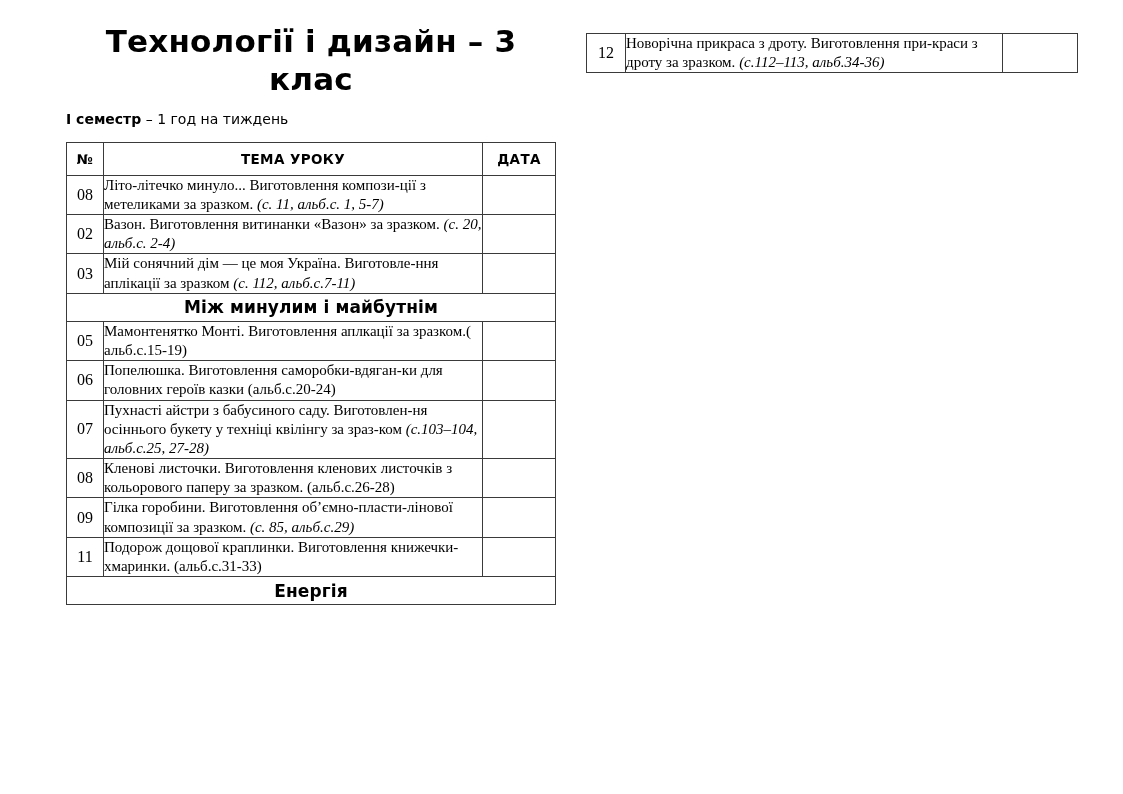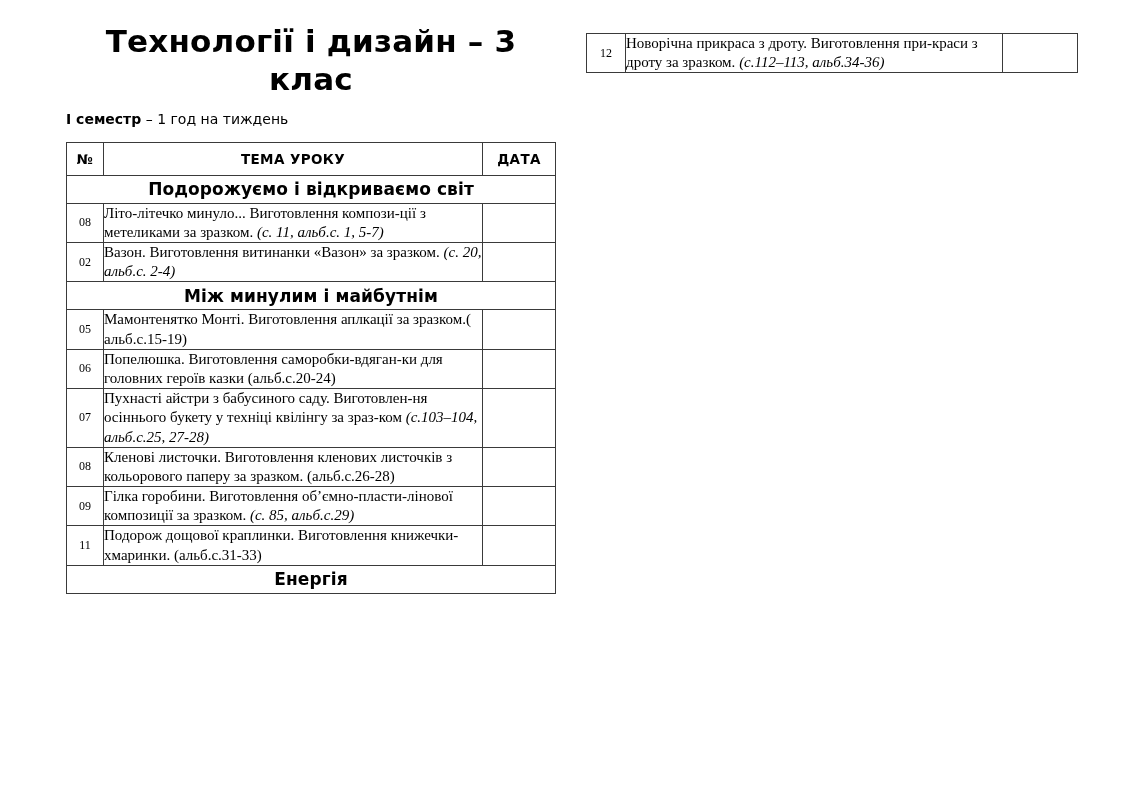--- a/index.html
+++ b/index.html
@@ -75,21 +75,21 @@
     font-weight: bold;
     font-size: 17px;
     letter-spacing: 0.1px;
     text-align: center;
     height: 27px;
     padding: 2px 0 3px 0;
   }
 
   td.num {
     font-family: "Liberation Serif", serif;
-    font-size: 12px;
+    font-size: 16px;
     text-align: center;
     vertical-align: middle;
   }
 
   td.topic {
     font-family: "Liberation Serif", serif;
     font-size: 15px;
     line-height: 1.28;
     text-align: left;
     vertical-align: middle;
@@ -130,31 +130,33 @@
       <col class="c-date">
     </colgroup>
     <thead>
       <tr class="th-row">
         <th>№</th>
         <th>ТЕМА УРОКУ</th>
         <th>ДАТА</th>
       </tr>
     </thead>
     <tbody id="plan-body">
-        <tr class="section-row">
-          <td colspan="3">Подорожуємо і відкриваємо світ</td>
-        </tr>
         <tr>
           <td class="num">08</td>
           <td class="topic"><span>Літо-літечко минуло... Виготовлення компози-ції з метеликами за зразком. </span><span class="ref-i">(с. 11, альб.с. 1, 5-7)</span></td>
           <td class="date"></td>
         </tr>
         <tr>
           <td class="num">02</td>
           <td class="topic"><span>Вазон. Виготовлення витинанки «Вазон» за зразком. </span><span class="ref-i">(с. 20, альб.с. 2-4)</span></td>
+          <td class="date"></td>
+        </tr>
+        <tr>
+          <td class="num">03</td>
+          <td class="topic"><span>Мій сонячний дім — це моя Україна. Виготовле-ння аплікації за зразком </span><span class="ref-i">(с. 112, альб.с.7-11)</span></td>
           <td class="date"></td>
         </tr>
         <tr class="section-row">
           <td colspan="3">Між минулим і майбутнім</td>
         </tr>
         <tr>
           <td class="num">05</td>
           <td class="topic"><span>Мамонтенятко Монті. Виготовлення  аплкації за зразком.</span><span class="ref-u">( альб.с.15-19)</span></td>
           <td class="date"></td>
         </tr>

